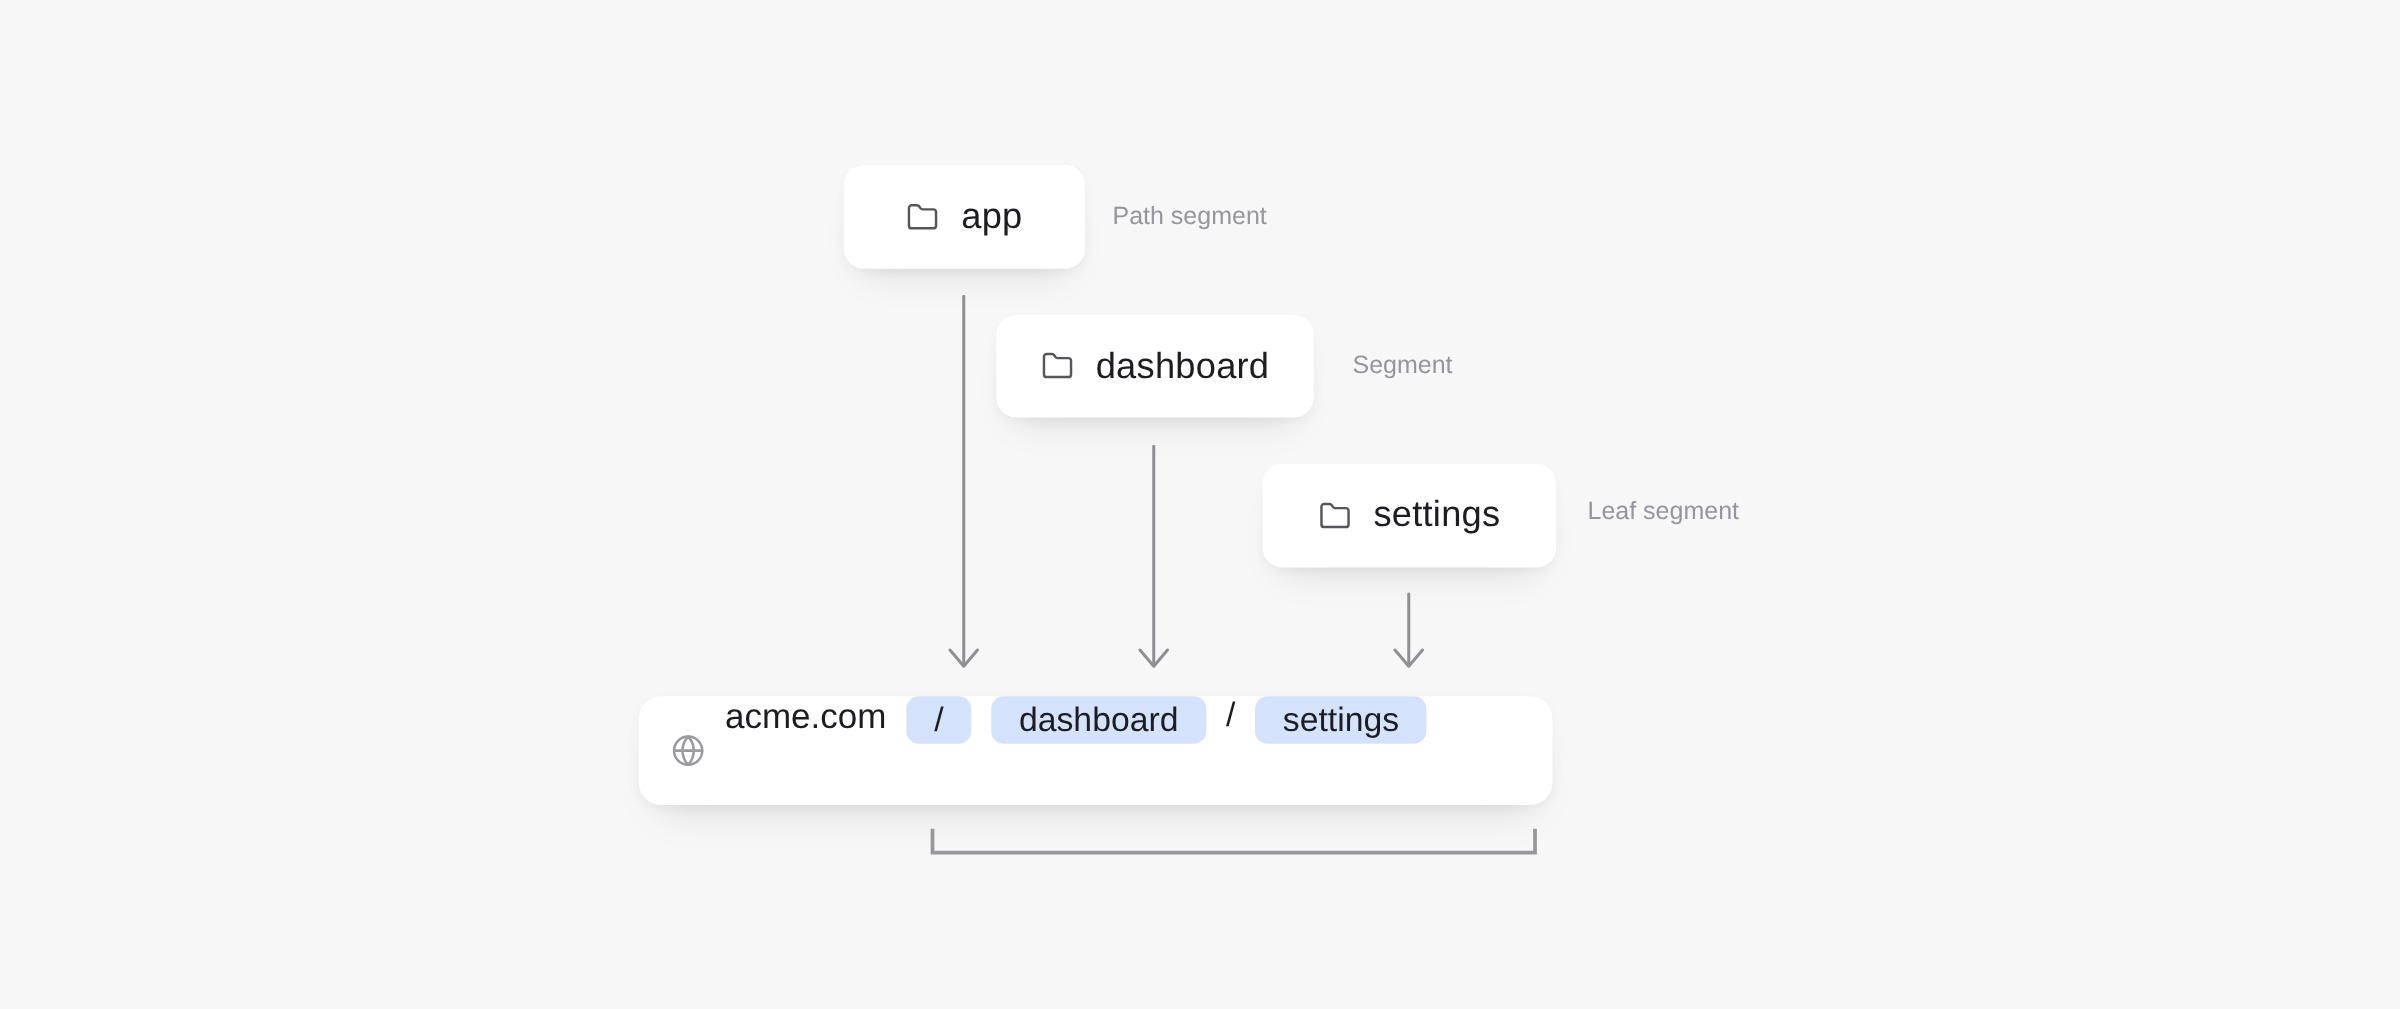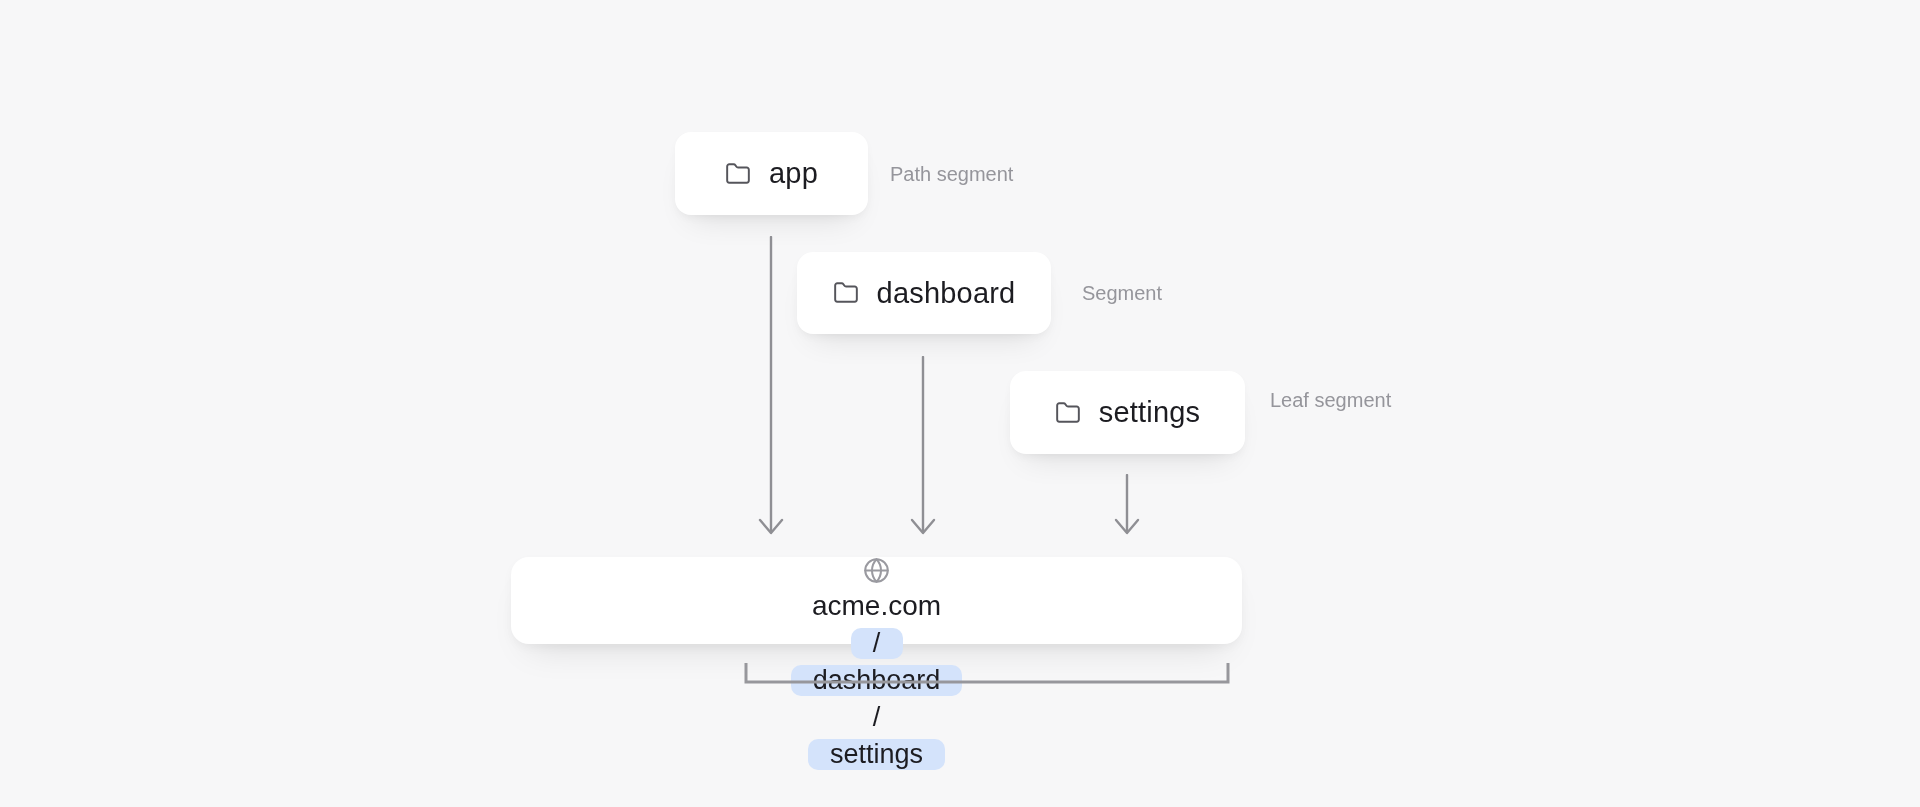--- a/index.html
+++ b/index.html
@@ -41,42 +41,40 @@
 
   .annotation {
     position: absolute;
     transform: translateY(-50%);
     font-size: 20px;
     color: var(--annotation-gray, #95959b);
     white-space: nowrap;
   }
   .annotation-app       { left: 890px;  top: 150px; }
   .annotation-dashboard { left: 1082px; top: 269px; }
-  .annotation-settings  { left: 1270px; top: 376px; }
+  .annotation-settings  { left: 1270px; top: 386px; }
 
   
   .arrow { position: absolute; }
   .arrow-1 { left: 756px;  top: 212px; }
   .arrow-2 { left: 908px;  top: 332px; }
   .arrow-3 { left: 1112px; top: 450px; }
 
   
   .url-bar {
     position: absolute;
     left: 511px; top: 533px;
     width: 731px; height: 87px;
     background: var(--card-bg, #ffffff);
     border-radius: 18px;
     box-shadow: 0 20px 36px -18px rgba(0,0,0,.13), 0 4px 12px -2px rgba(0,0,0,.05);
     display: flex;
-    align-items: center;
     padding: 0 26px;
     box-sizing: border-box;
-    gap: 6px;
-    flex-direction: column;
+    gap: 16px;
   }
   .domain {
     font-size: 28px;
     font-weight: 500;
     color: var(--text-dark, #1c1c21);
   }
   .pill {
     background: var(--pill-bg, #d4e3fb);
     border-radius: 10px;
     height: 38px;

